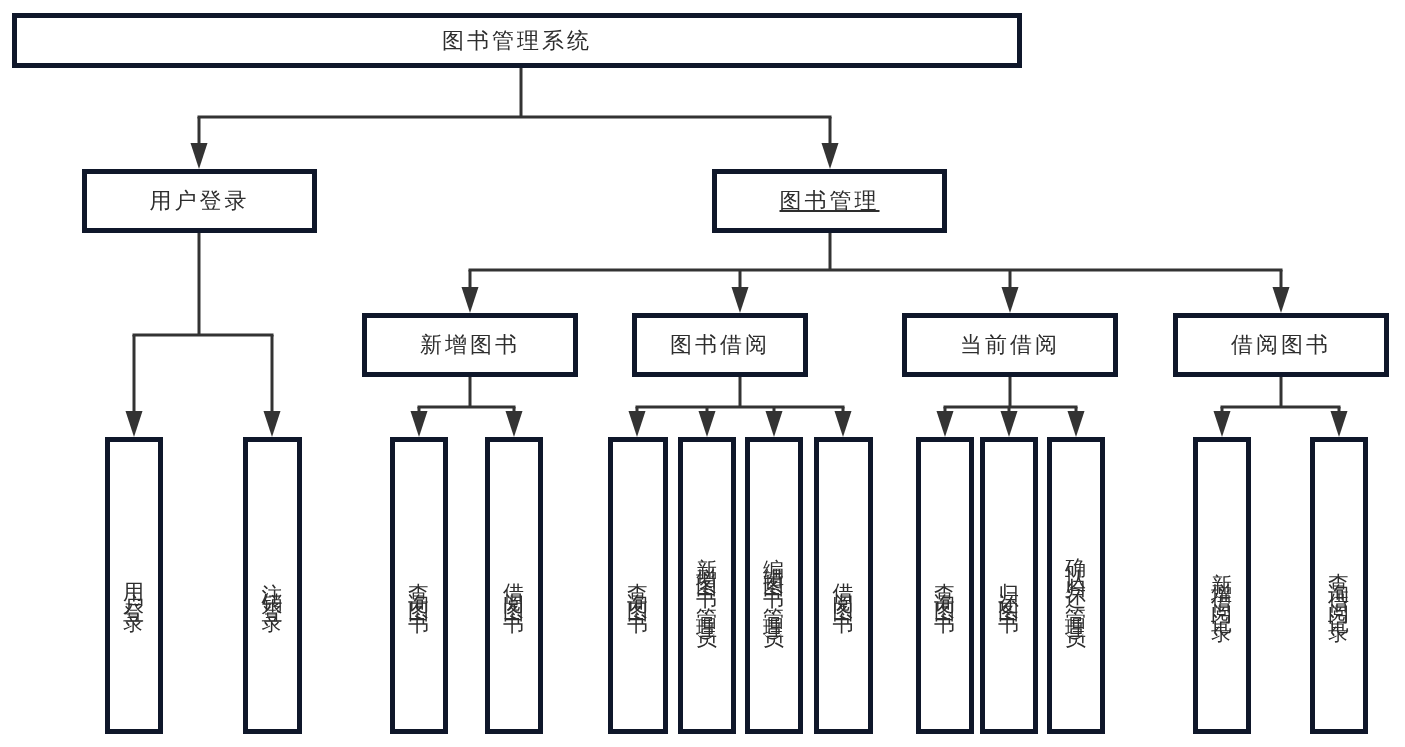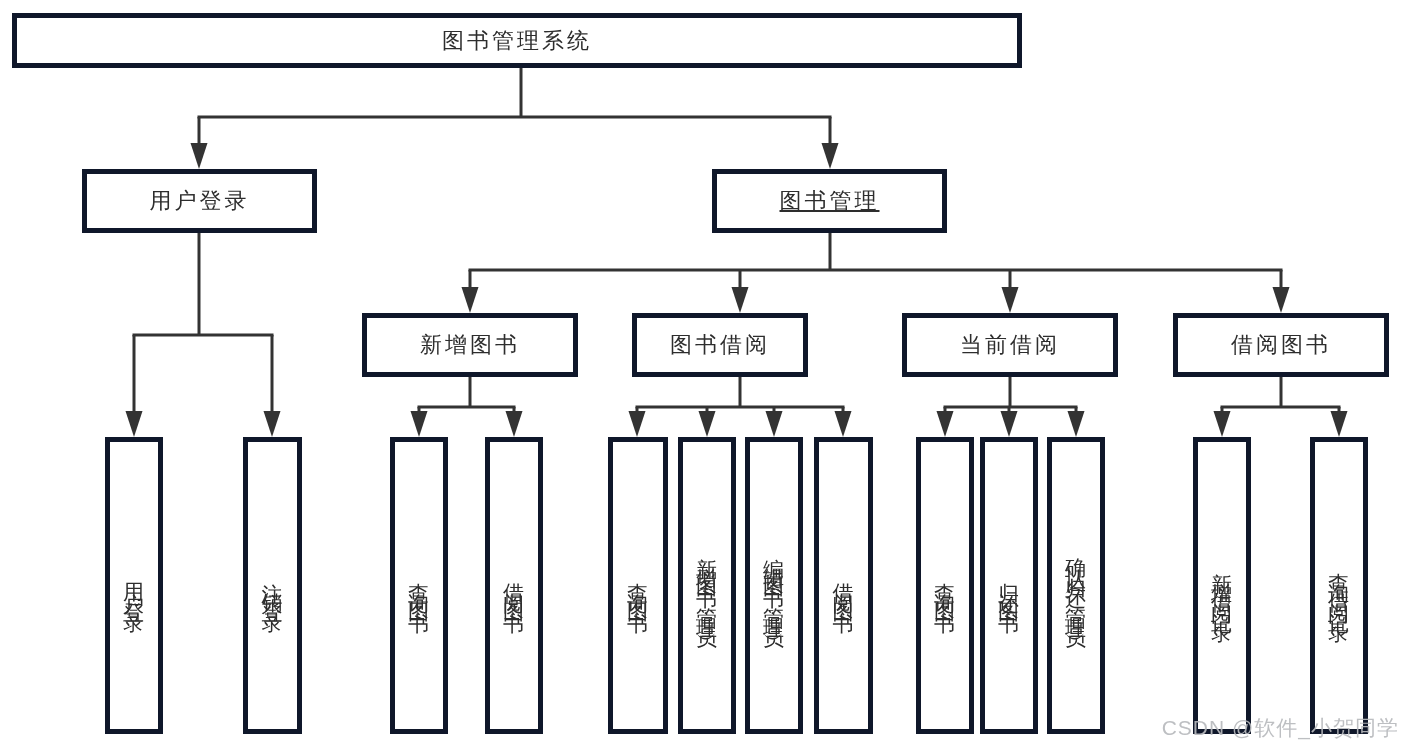--- a/index.html
+++ b/index.html
@@ -171,14 +171,13 @@
       <div class="node vertical" style="left: 1047px; top: 437px; width: 58px; height: 297px;">
         <span class="node-label">确认归还（管理员）</span>
       </div>
       <div class="node vertical" style="left: 1193px; top: 437px; width: 58px; height: 297px;">
         <span class="node-label">新增借阅记录</span>
       </div>
       <div class="node vertical" style="left: 1310px; top: 437px; width: 58px; height: 297px;">
         <span class="node-label">查询借阅记录</span>
       </div>
     </div>
-  <div class="watermark">CSDN @软件_小贺同学</div>
 </div>
 
 </body></html>

